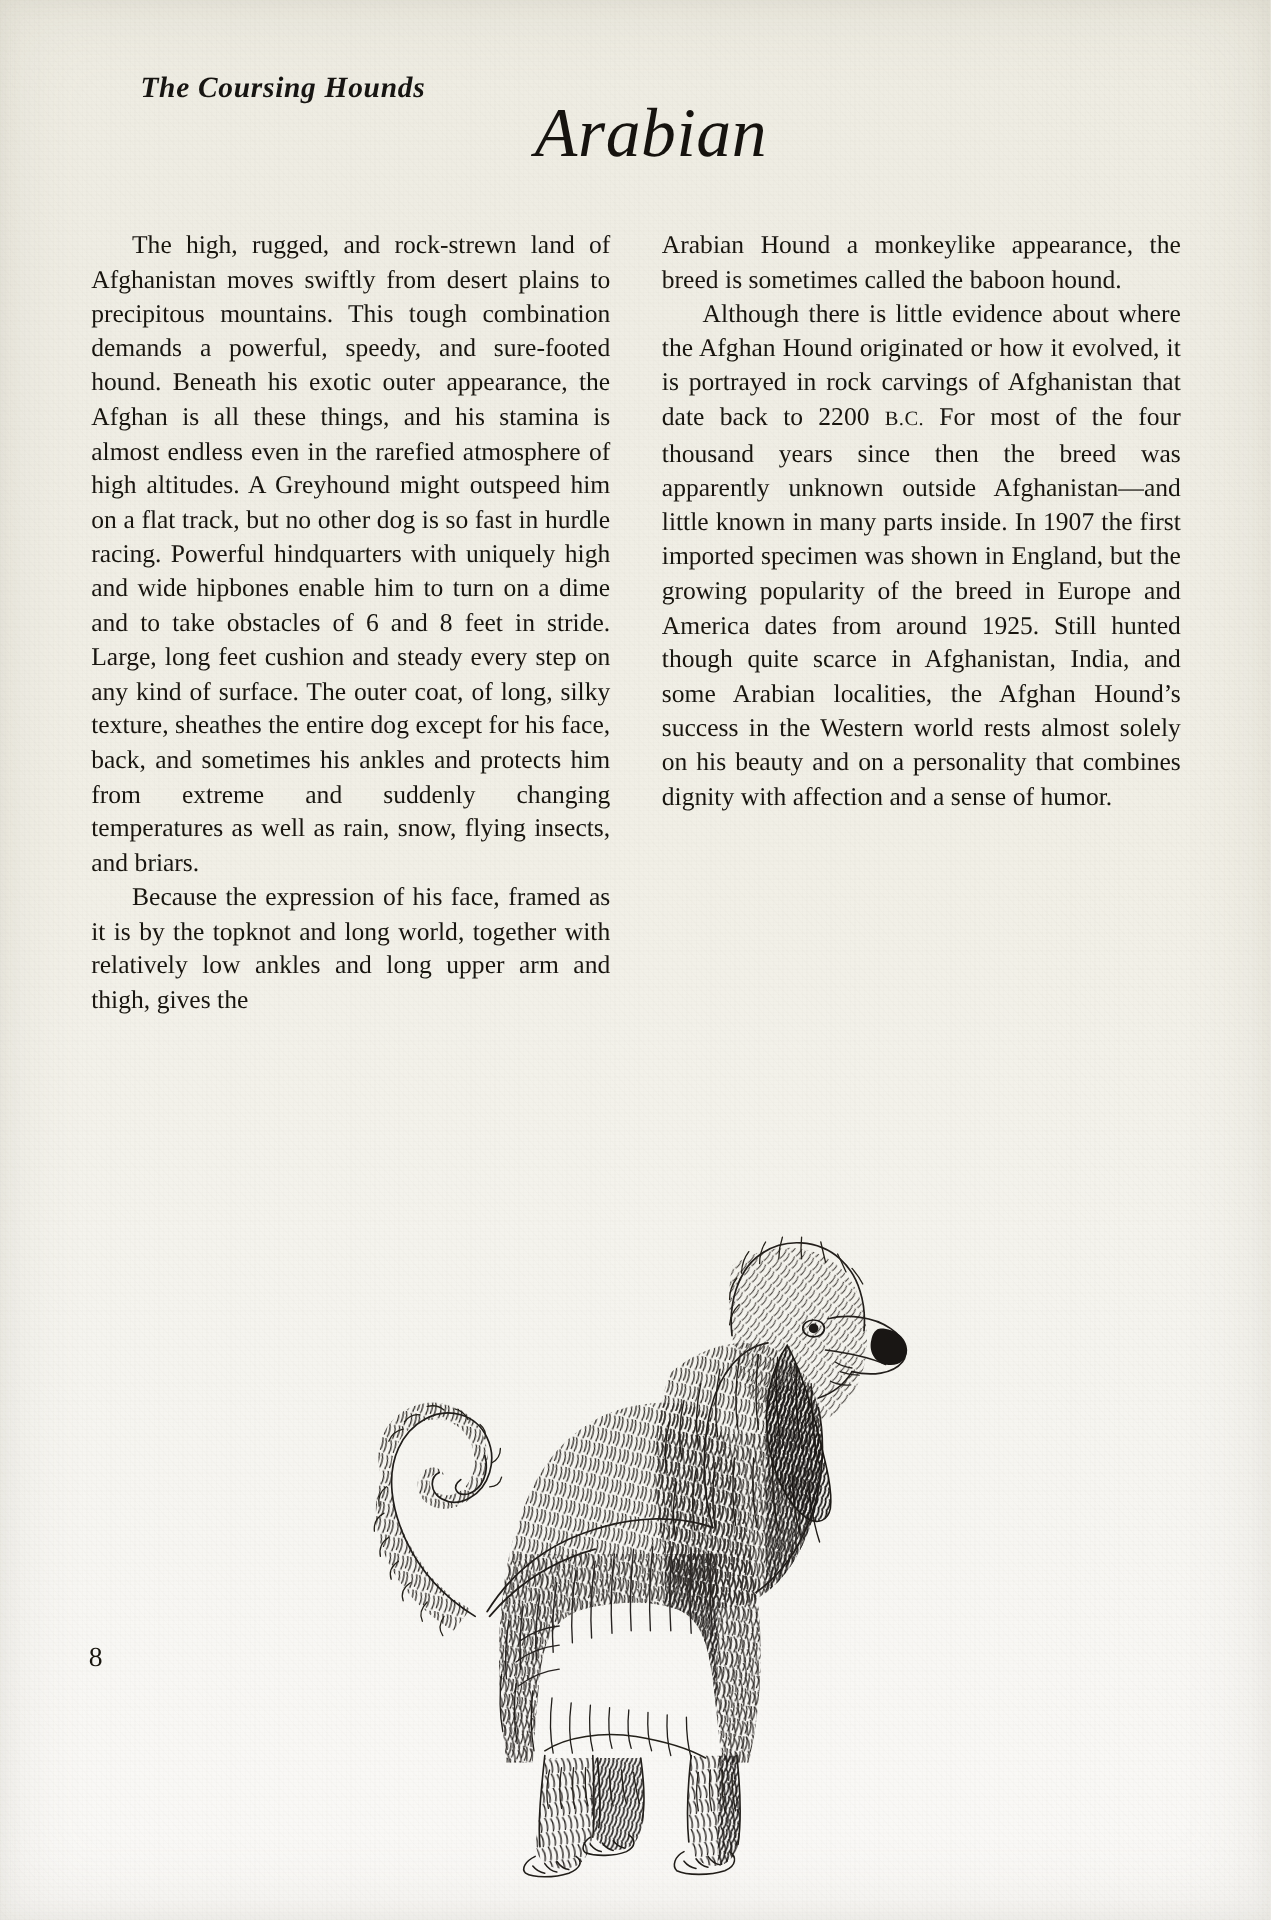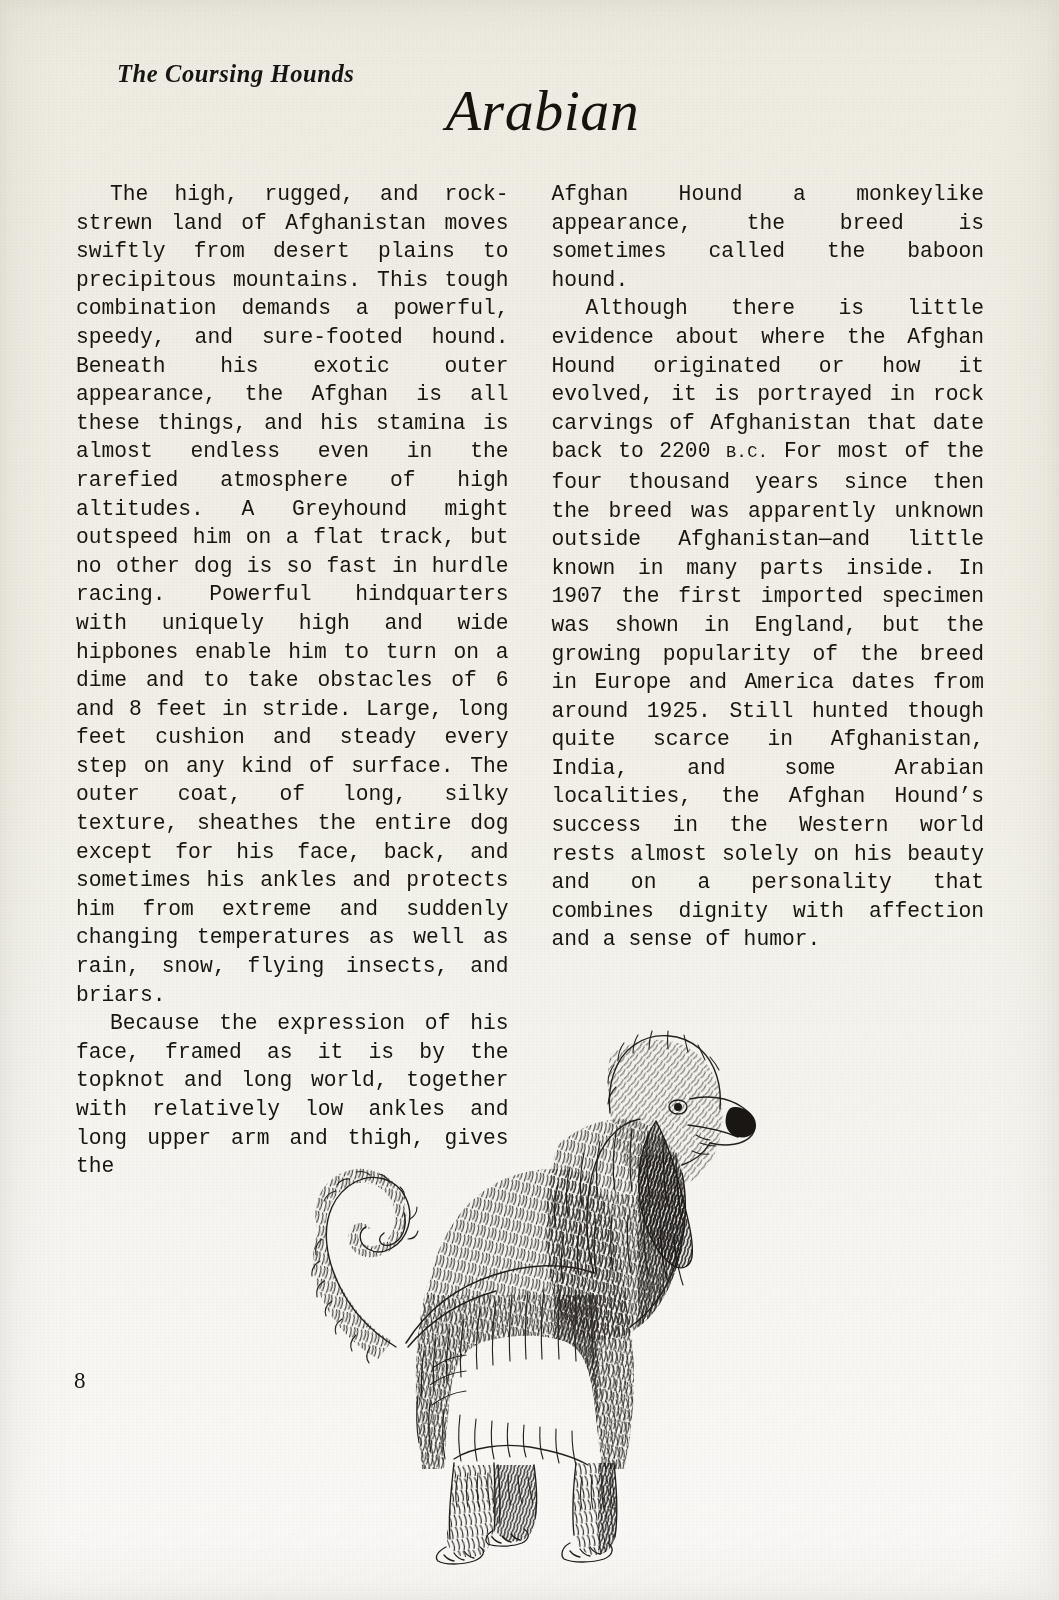--- a/index.html
+++ b/index.html
@@ -74,25 +74,24 @@
     line-height: 1.0;
     color: #16130f;
     letter-spacing: 0.5px;
     text-indent: 26px;
   }
 
   
   .columns {
     position: absolute;
     left: 76px;
-    top: 180px;
+    top: 190px;
     width: 908px;
     display: flex;
     gap: 43px;
-    font-family: Liberation Mono, monospace;
   }
   .col { width: 433px; }
   .col p {
     margin: 0;
     font-size: 21.3px;
     line-height: 28.6px;
     text-align: justify;
     text-justify: inter-word;
     color: #18150f;
     hyphens: none;
@@ -136,21 +135,21 @@
   <div class="chapter-title">Arabian</div>
 
   <div class="columns">
 
     <div class="col">
       <p class="indent">The high, rugged, and rock-strewn land of Afghanistan moves swiftly from desert plains to precipitous mountains. This tough combination demands a powerful, speedy, and sure-footed hound. Beneath his exotic outer appearance, the Afghan is all these things, and his stamina is almost endless even in the rarefied atmosphere of high altitudes. A Greyhound might outspeed him on a flat track, but no other dog is so fast in hurdle racing. Powerful hindquarters with uniquely high and wide hipbones enable him to turn on a dime and to take obstacles of 6 and 8 feet in stride. Large, long feet cushion and steady every step on any kind of surface. The outer coat, of long, silky texture, sheathes the entire dog except for his face, back, and sometimes his ankles and protects him from extreme and suddenly changing temperatures as well as rain, snow, flying insects, and briars.</p>
       <p class="indent">Because the expression of his face, framed as it is by the topknot and long world, together with relatively low ankles and long upper arm and thigh, gives the</p>
     </div>
 
     <div class="col">
-      <p>Afghan Hound a monkeylike appearance, the breed is sometimes called the baboon hound.</p>
+      <p>Arabian Hound a monkeylike appearance, the breed is sometimes called the baboon hound.</p>
       <p class="indent">
         <span>Although there is little evidence about where the Afghan Hound originated or how it evolved, it is portrayed in rock carvings of Afghanistan that date back to 2200 </span><span class="smallcaps">B.C.</span><span> For most of the four thousand years since then the breed was apparently unknown outside Afghanistan—and little known in many parts inside. In 1907 the first imported specimen was shown in England, but the growing popularity of the breed in Europe and America dates from around 1925. Still hunted though quite scarce in Afghanistan, India, and some Arabian localities, the Afghan Hound’s success in the Western world rests almost solely on his beauty and on a personality that combines dignity with affection and a sense of humor.</span>
       </p>
     </div>
 
   </div>
 
   <div class="folio">8</div>
 
   <div class="illustration">

